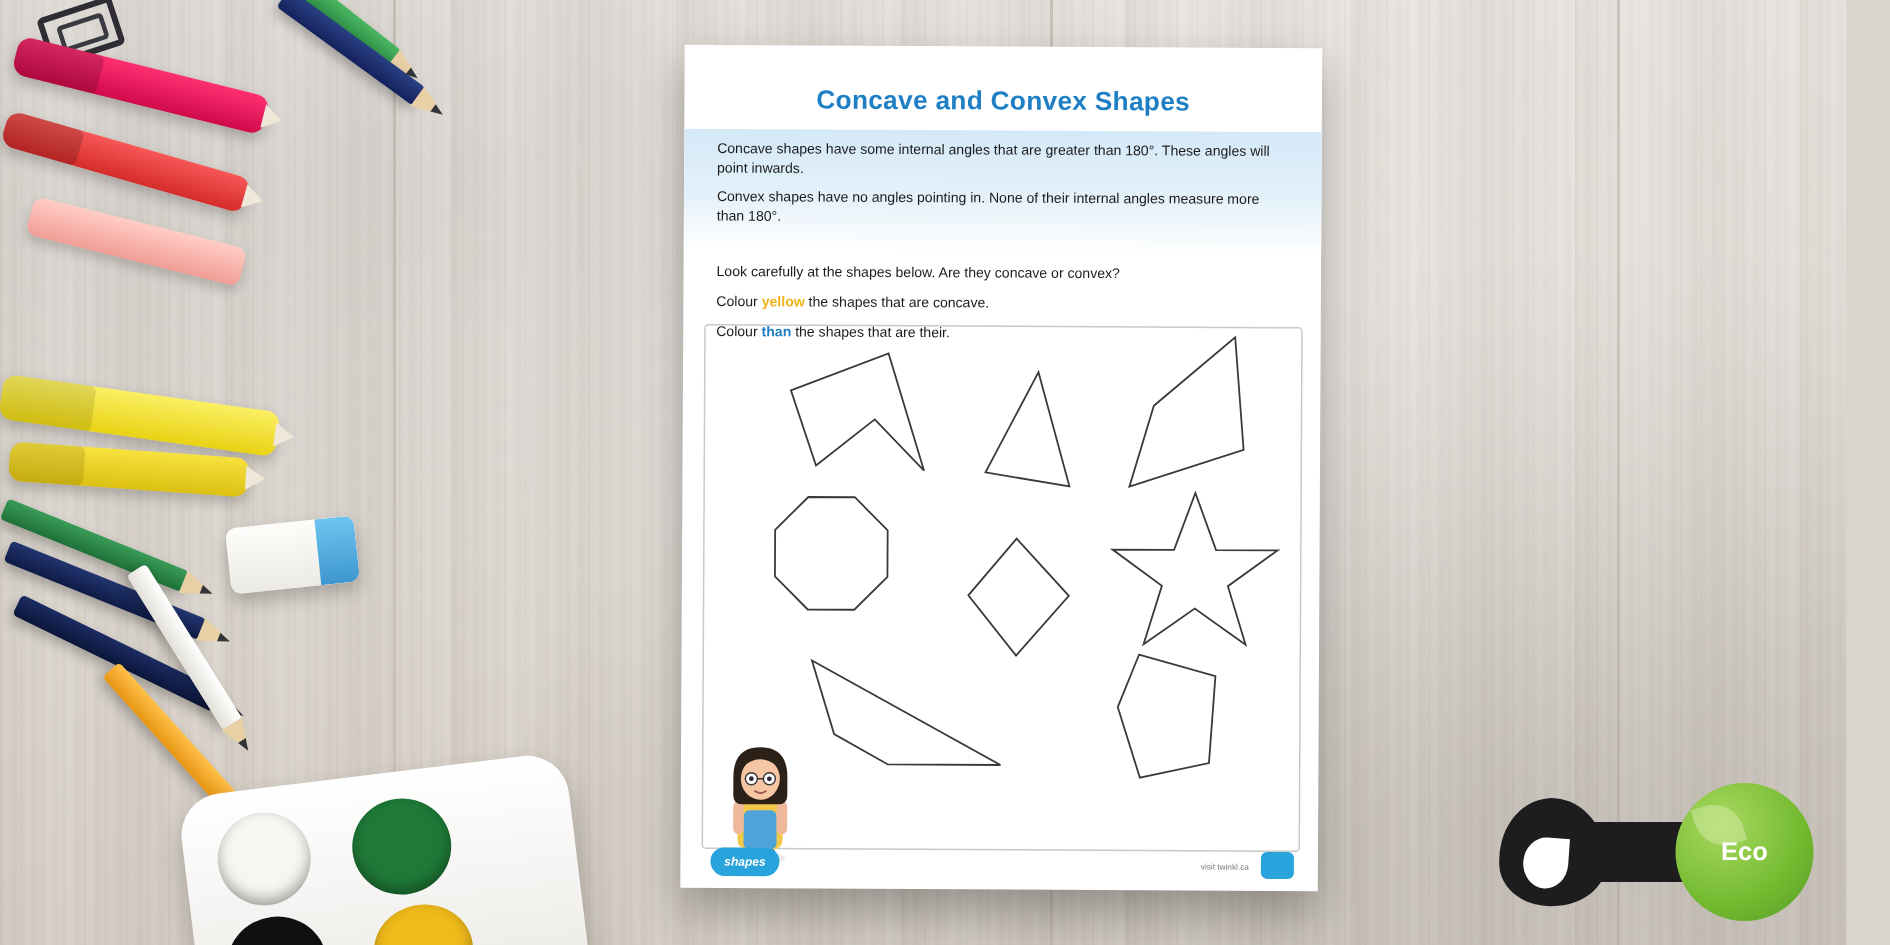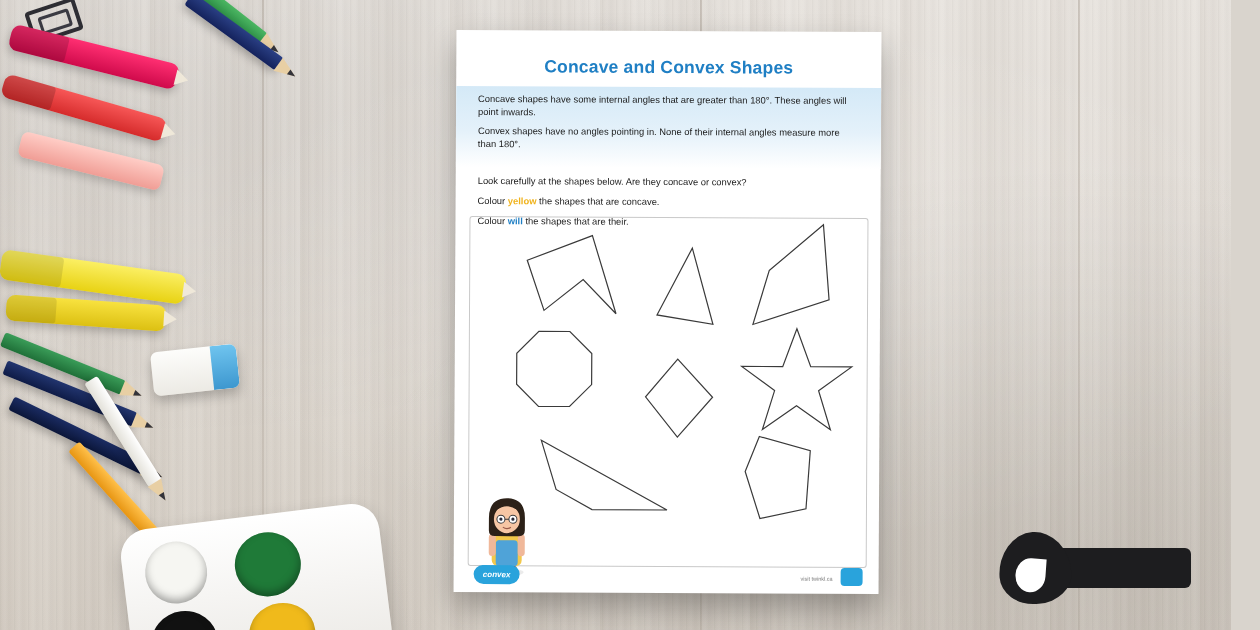--- a/index.html
+++ b/index.html
@@ -389,21 +389,21 @@
       <div class="sheet-title">Concave and Convex Shapes</div>
 
       <div class="blue-band">
         <p class="body-text">Concave shapes have some internal angles that are greater than 180°. These angles will point inwards.</p>
         <p class="body-text">Convex shapes have no angles pointing in. None of their internal angles measure more than 180°.</p>
       </div>
 
       <div class="below-band">
         <p class="body-text" style="margin-top:6px;">Look carefully at the shapes below. Are they concave or convex?</p>
         <p class="body-text"><span>Colour </span><span class="kw-yellow">yellow</span><span> the shapes that are concave.</span></p>
-        <p class="body-text"><span>Colour </span><span class="kw-blue">will</span><span> the shapes that are their.</span></p>
+        <p class="body-text"><span>Colour </span><span class="kw-blue">than</span><span> the shapes that are their.</span></p>
       </div>
 
       <div class="shapes-frame">
         <svg class="shapes-svg" width="395" height="346" viewBox="0 0 395 346" fill="none" stroke="#3a3a3a" stroke-width="1.2">
           <polygon points="57,43 122,18 146,96 113,62 74,93"></polygon>
           <polygon points="222,30 243,106 187,97"></polygon>
           <polygon points="299,52 353,6 359,81 283,106"></polygon>
           <polygon points="69,114 100,114 122,136 122,167 100,189 69,189 47,167 47,136"></polygon>
           <polygon points="208,141 243,179 208,219 176,179"></polygon>
           <polygon points="327,110 341,148 382,148 349,172 361,211 327,187 293,211 305,172 272,148 313,148"></polygon>
@@ -425,26 +425,30 @@
         <path d="M14 24 q13-12 26 0 l0-6 q-13-10 -26 0 z" fill="#2c2118"></path>
         <circle cx="21" cy="31" r="4" fill="#ffffff" stroke="#3a3a3a" stroke-width="1"></circle>
         <circle cx="33" cy="31" r="4" fill="#ffffff" stroke="#3a3a3a" stroke-width="1"></circle>
         <circle cx="21" cy="31" r="1.6" fill="#2a2a38"></circle>
         <circle cx="33" cy="31" r="1.6" fill="#2a2a38"></circle>
         <path d="M25 31 h4" stroke="#3a3a3a" stroke-width="1"></path>
         <path d="M23 39 q4 3 8 0" stroke="#9a5b4a" stroke-width="1.2" fill="none"></path>
       </svg>
 
       <div class="footer">
-        <div class="twinkl-logo">convex</div>
+        <div class="twinkl-logo">shapes</div>
         <div class="footer-url">visit twinkl.ca</div>
         <div class="footer-mark"></div>
       </div>
 
     </div>
   </div>
 
   <div class="eco-badge">
     <div class="eco-bar"></div>
     <div class="eco-drop"></div>
+    <div class="eco-circle">
+      <div class="eco-leaf"></div>
+      <div class="eco-text">Eco</div>
+    </div>
   </div>
 
 </div>
 
 </body></html>

